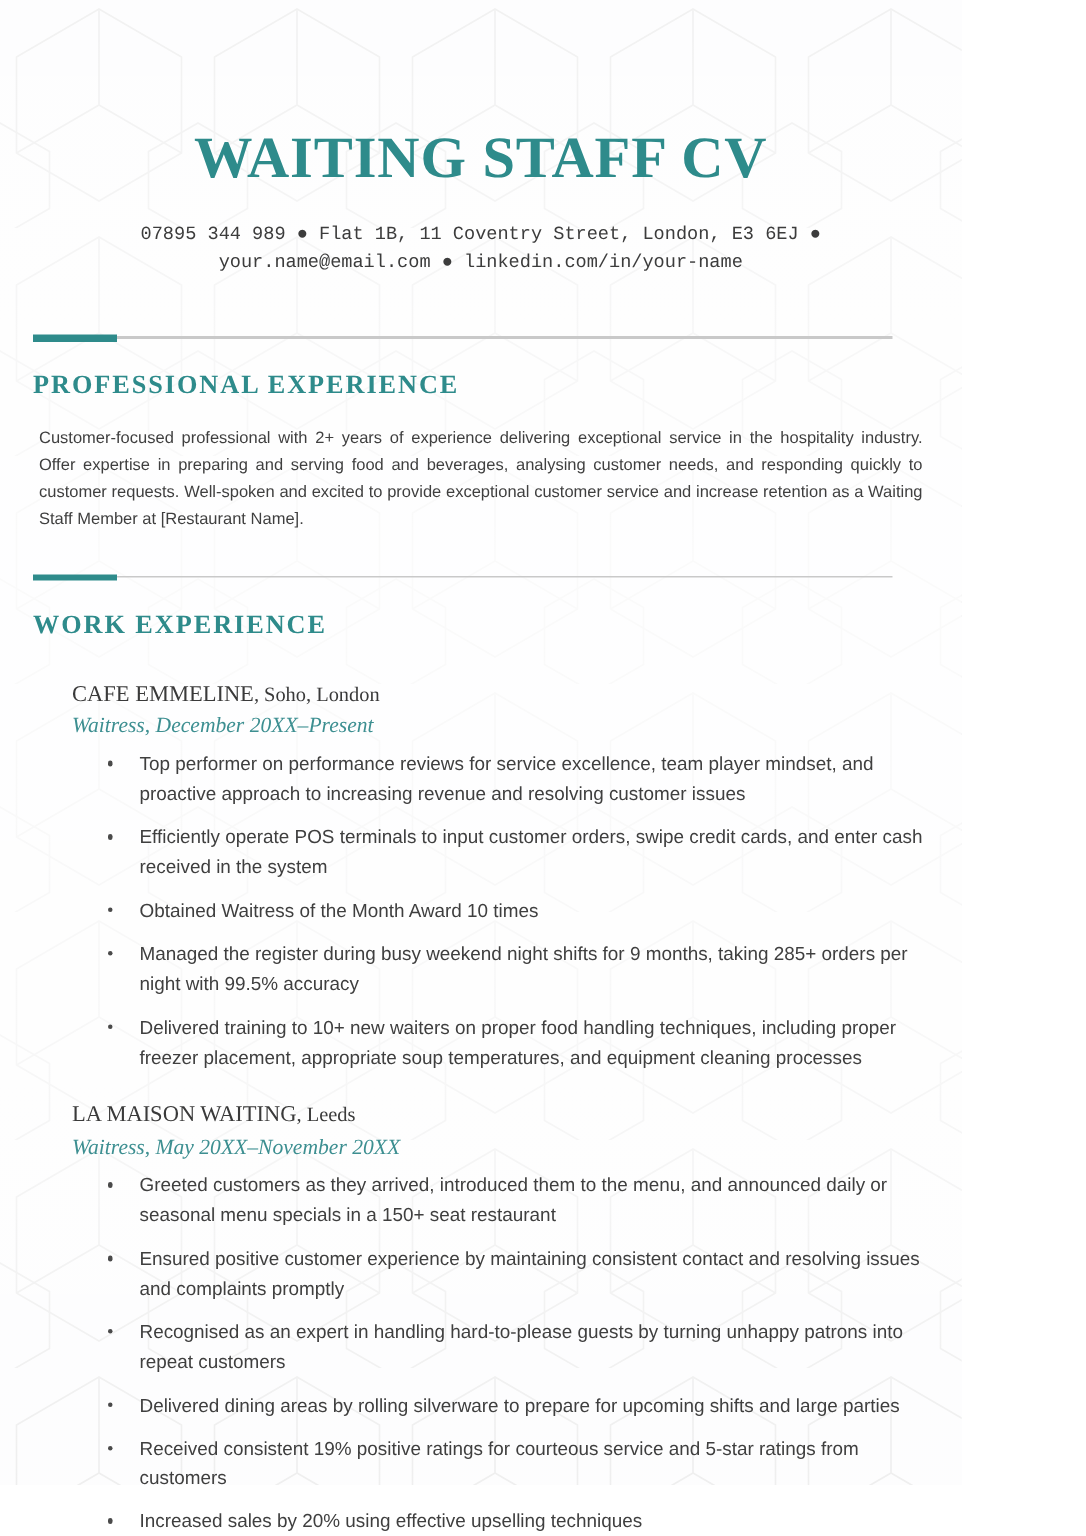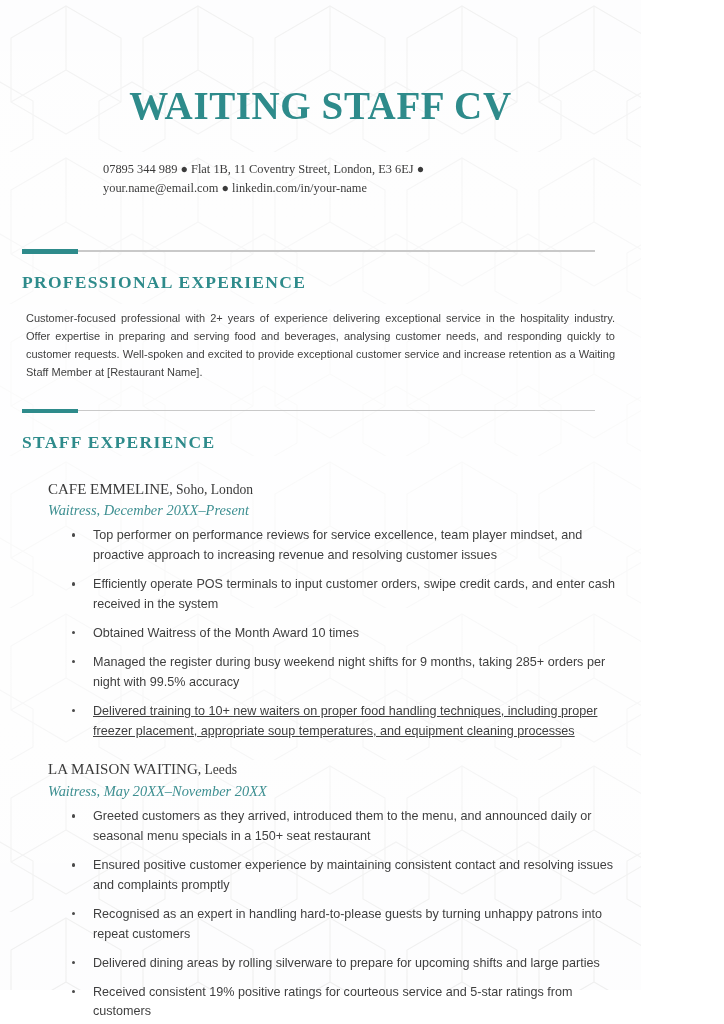--- a/index.html
+++ b/index.html
@@ -39,23 +39,24 @@
     padding-top: 86px;
     text-align: center;
     font-family: "Liberation Serif", serif;
     font-weight: bold;
     font-size: 39px;
     letter-spacing: 0.6px;
     color: #2e8b8b;
     line-height: 1.05;
   }
   .contact {
-    margin: 13px;
+    margin: 0;
     padding-top: 20px;
-    font-family: Liberation Serif, serif;
+    text-align: center;
+    font-family: Liberation Mono, monospace;
     font-size: 12.4px;
     color: #3c3c3c;
     line-height: 1.55;
     padding-left: 90px;
     padding-right: 90px;
   }
 
   
   .divider {
     position: relative;
@@ -139,21 +140,21 @@
   }
   ul.bullets li {
     position: relative;
     padding-left: 45px;
     padding-right: 14px;
     margin-bottom: 9px;
     font-size: 12.6px;
     color: #3f3f3f;
     line-height: 1.58;
   }
-  ul.bullets li:last-child { margin-bottom: 0; text-decoration: underline; }
+  ul.bullets li:last-child { margin-bottom: 0; }
   ul.bullets li .dot {
     position: absolute;
     left: 24px;
     top: 7px;
     width: 3.4px;
     height: 3.4px;
     border-radius: 50%;
     background: #4a4a4a;
   }
 </style>
@@ -197,21 +198,21 @@
       </div>
       <h2 class="section-heading">PROFESSIONAL EXPERIENCE</h2>
       <p class="summary">Customer-focused professional with 2+ years of experience delivering exceptional service in the hospitality industry. Offer expertise in preparing and serving food and beverages, analysing customer needs, and responding quickly to customer requests. Well-spoken and excited to provide exceptional customer service and increase retention as a Waiting Staff Member at [Restaurant Name].</p>
     </div>
 
     <div style="padding-top:27px;">
       <div class="divider">
         <span class="thin"></span>
         <span class="thick"></span>
       </div>
-      <h2 class="section-heading">STAFF EXPERIENCE</h2>
+      <h2 class="section-heading">WORK EXPERIENCE</h2>
 
       <div class="jobs">
 
         <div class="job first">
           <div class="job-employer">
             <span class="org">CAFE EMMELINE</span><span class="loc">, Soho, London</span>
           </div>
           <div class="job-role">Waitress, December 20XX–Present</div>
           <ul class="bullets">
             <li><span class="dot"></span><span>Top performer on performance reviews for service excellence, team player mindset, and proactive approach to increasing revenue and resolving customer issues</span></li>

